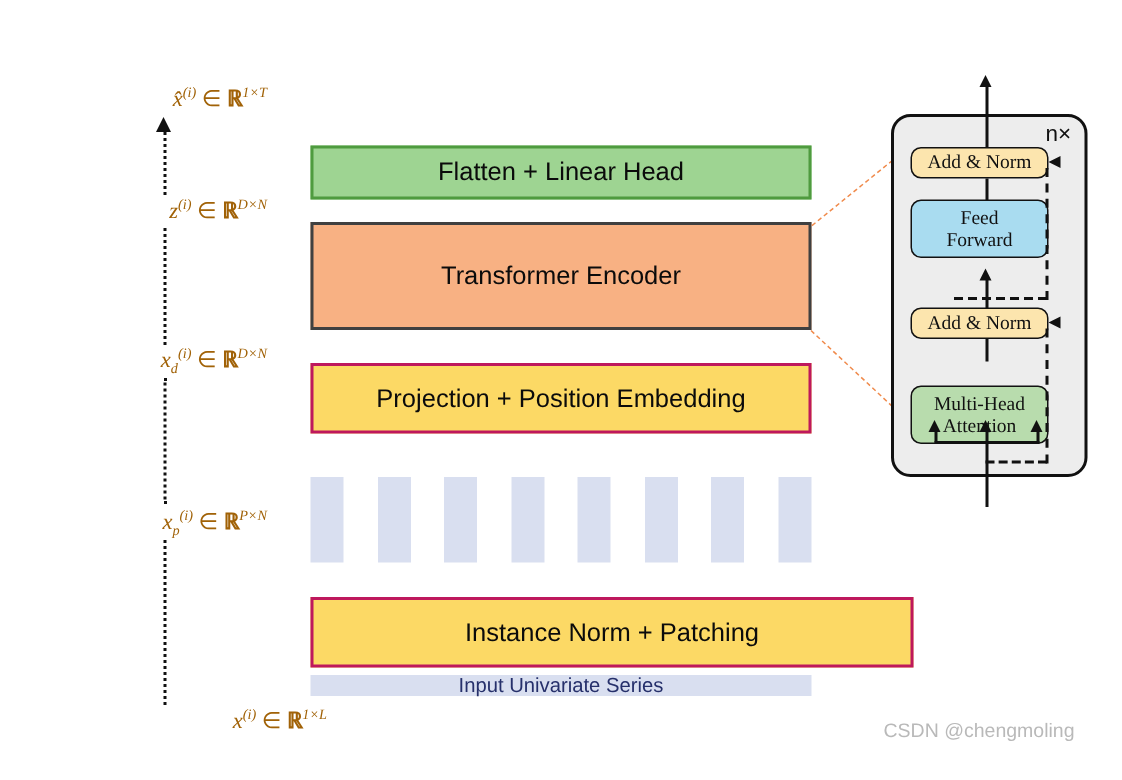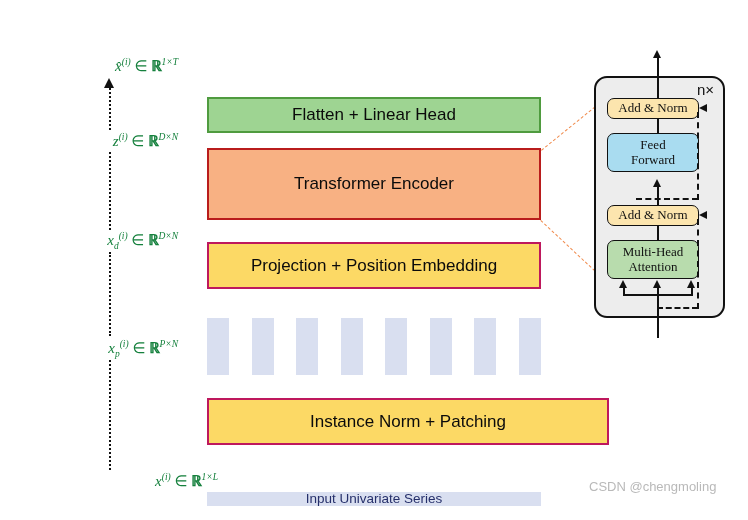--- a/index.html
+++ b/index.html
@@ -14,21 +14,21 @@
     background: #ffffff;
     overflow: hidden;
     font-family: "Liberation Sans", sans-serif;
   }
 
   
   .math-label {
     position: absolute;
     font-family: "Liberation Serif", serif;
     font-size: 15px;
-    color: #15803d;
+    color: #a16207;
     white-space: nowrap;
     text-align: right;
     transform: translate(-100%, -50%);
     font-style: italic;
   }
   .math-label .up { font-style: normal; }
   .math-label sub, .math-label sup {
     font-size: 9.5px;
     font-style: italic;
   }
@@ -71,21 +71,21 @@
     font-size: 13.5px;
   }
   .block-green {
     background: #9ed492;
     border: 2px solid #4f9b3f;
     color: #0b0b0b;
     font-size: 17px;
   }
   .block-orange {
     background: #f8b183;
-    border: 2px solid #b91c1c;
+    border: 2px solid #404040;
     color: #0b0b0b;
     font-size: 17px;
   }
   .block-yellow {
     background: #fcd965;
     border: 2px solid #be185d;
     color: #0b0b0b;
     font-size: 17px;
   }
 
@@ -131,21 +131,21 @@
     text-align: right;
     border: 1.6px solid #111;
     border-radius: 7px;
     font-family: "Liberation Serif", serif;
     font-size: 13px;
     color: #111;
     line-height: 1.12;
   }
   .pbox-addnorm { background: #fce5ae; }
   .pbox-ff      { background: #a9dcf0; }
-  .pbox-mha     { background: #b8dcad; }
+  .pbox-mha     { background: #b8dcad; margin-top: 17px; }
 
   .sline {
     position: absolute;
     background: #111;
   }
   .sarrow-up {
     position: absolute;
     width: 0; height: 0;
     border-left: 4.5px solid transparent;
     border-right: 4.5px solid transparent;
@@ -222,21 +222,21 @@
     <div class="patch-bar" style="width:22px;"></div>
     <div class="patch-bar" style="width:22px;"></div>
     <div class="patch-bar" style="width:22px;"></div>
     <div class="patch-bar" style="width:22px;"></div>
     <div class="patch-bar" style="width:22px;"></div>
     <div class="patch-bar" style="width:22px;"></div>
   </div>
 
   <div class="block block-yellow" style="left:207px; top:398px; width:402px; height:47px;">Instance Norm + Patching</div>
 
-  <div class="block block-series" style="left:207px; top:492px; width:334px; height:14px;">Input Univariate Series</div>
+  <div class="block block-series" style="left:207px; top:450px; width:334px; height:14px;">Input Univariate Series</div>
 
   <div class="connector" style="left:541px; top:150px; width:110px; transform:rotate(-39deg);"></div>
 
   <div class="connector" style="left:541px; top:220px; width:125px; transform:rotate(43deg);"></div>
 
   <div class="panel" style="left:594px; top:76px; width:131px; height:242px;"></div>
 
   <div class="panel-label" style="left:697px; top:81px;">n×</div>
 
   <div class="sline" style="left:657px; top:58px; width:2.2px; height:42px;"></div>

